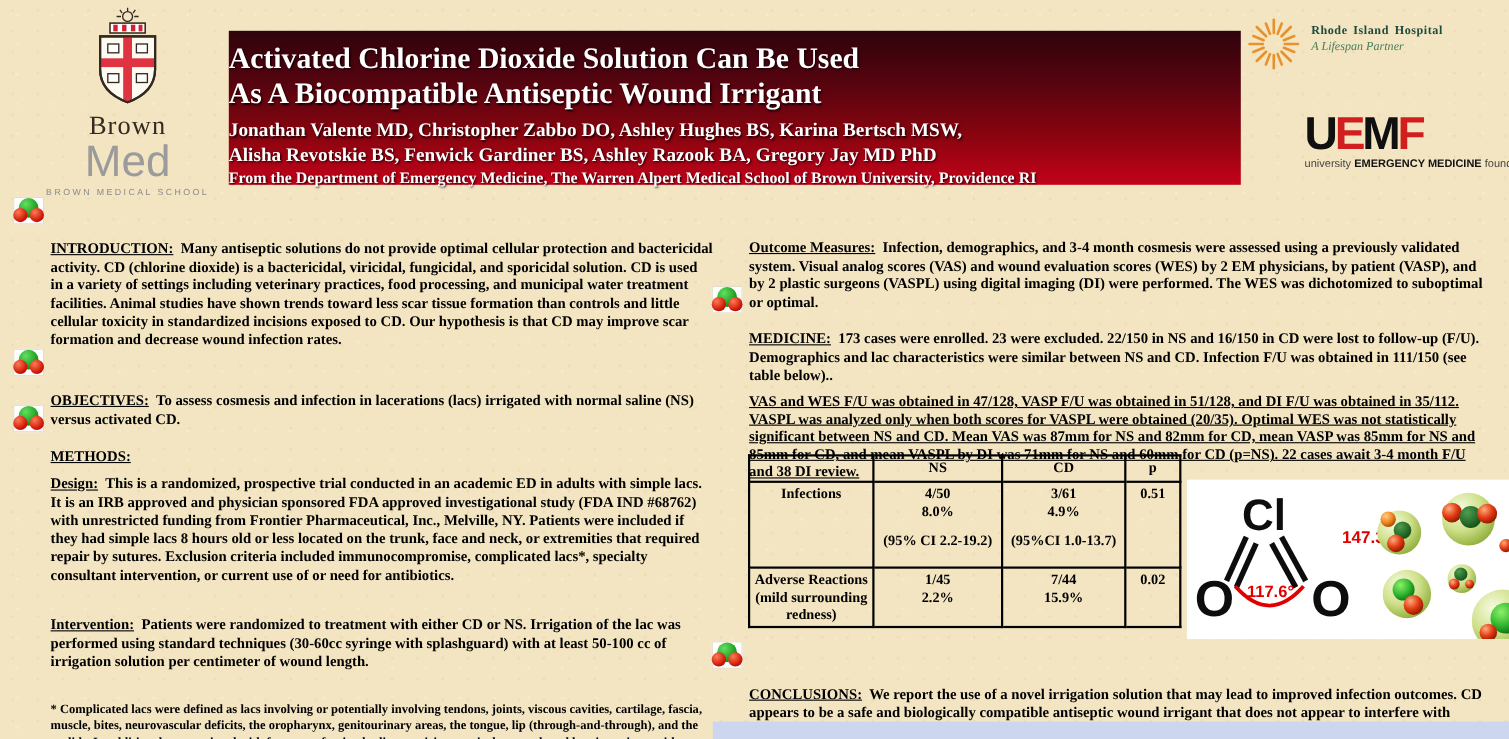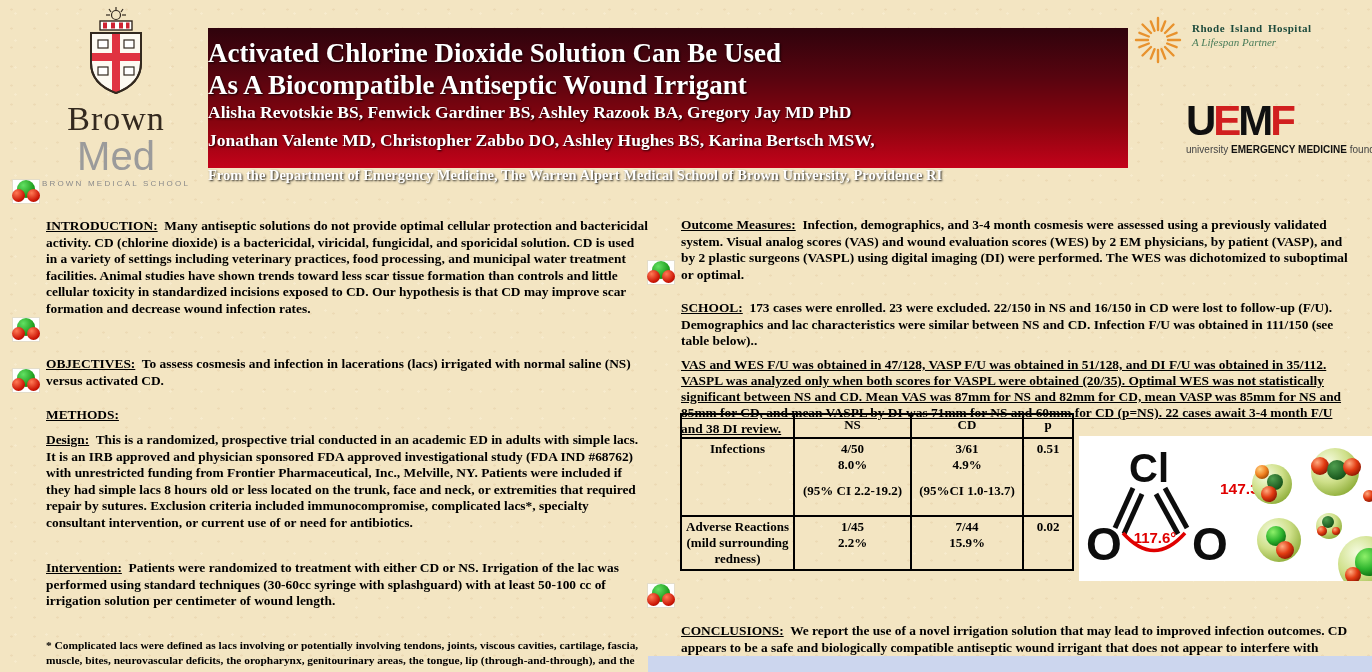--- a/index.html
+++ b/index.html
@@ -16,24 +16,24 @@
   
   .banner{
     position:absolute; left:208px; top:28px; width:920px; height:140px;
     background:linear-gradient(to bottom,#2f030c 0%,#57040f 35%,#8c040f 70%,#c4021a 100%);
     text-align:left; color:#fff; padding-top:10px; box-sizing:border-box;
     text-shadow:1px 1px 2px rgba(0,0,0,.85);
   }
   .banner .t1{font-size:27px; font-weight:bold; line-height:1.18;}
   .banner .au{font-size:17.5px; font-weight:bold; line-height:1.25;}
   .banner .au.first{margin-top:6px;}
-  .banner .af{font-size:14.5px; font-weight:bold; margin-top:16px;}
+  .banner .af{font-size:14.5px; font-weight:bold; margin-top:3px;}
   
   .brown{position:absolute; left:36px; top:6px; width:160px; text-align:center;}
-  .brown .bname{font-size:34px; color:#33291f; letter-spacing:1px; line-height:1; margin-top:2px;}
+  .brown .bname{font-size:24px; color:#33291f; letter-spacing:1px; line-height:1; margin-top:2px;}
   .brown .bmed{font-family:"Liberation Sans",sans-serif; font-size:40px; color:#9b9b9b; line-height:.9; margin-top:2px;}
   .brown .bschool{font-family:"Liberation Sans",sans-serif; font-size:8px; color:#8a8a8a; letter-spacing:2.2px; margin-top:5px;}
   
   .rih{position:absolute; left:1130px; top:12px; width:240px; display:flex; align-items:flex-start;}
   .rih .txt{margin-left:6px; margin-top:10px;}
   .rih .rname{font-size:11px; font-weight:bold; color:#1c4a3c; letter-spacing:.5px; word-spacing:2px;}
   .rih .rtag{font-size:11px; font-style:italic; color:#4a7d5a; margin-top:2px;}
   
   .uemf{position:absolute; left:1186px; top:100px; width:140px; text-align:left;}
   .uemf .letters{font-family:"Liberation Sans",sans-serif; font-size:42px; font-weight:800; letter-spacing:-3px; line-height:1;}
@@ -114,22 +114,22 @@
       </g>
     </svg>
     <div class="bname">Brown</div>
     <div class="bmed">Med</div>
     <div class="bschool">BROWN MEDICAL SCHOOL</div>
   </div>
 
   <div class="banner">
     <div class="t1">Activated Chlorine Dioxide Solution Can Be Used</div>
     <div class="t1">As A Biocompatible Antiseptic Wound Irrigant</div>
+    <div class="au first">Jonathan Valente MD, Christopher Zabbo DO, Ashley Hughes BS, Karina Bertsch MSW,</div>
     <div class="au">Alisha Revotskie BS, Fenwick Gardiner BS, Ashley Razook BA, Gregory Jay MD PhD</div>
-    <div class="au first">Jonathan Valente MD, Christopher Zabbo DO, Ashley Hughes BS, Karina Bertsch MSW,</div>
     <div class="af">From the Department of Emergency Medicine, The Warren Alpert Medical School of Brown University, Providence RI</div>
   </div>
 
   <div class="rih">
     <svg width="56" height="56" viewBox="0 0 56 56">
       <g stroke="#e8922d" stroke-width="2.4" stroke-linecap="round">
         <line x1="38" y1="28" x2="50" y2="28"></line>
           <line x1="37.2" y1="31.5" x2="46.6" y2="35.2"></line>
         <line x1="35" y1="35" x2="43.5" y2="43.5"></line>
           <line x1="31.5" y1="37.2" x2="35.2" y2="46.6"></line>
@@ -209,21 +209,21 @@
   </div>
 
   <div class="para p-foot">* Complicated lacs were defined as lacs involving or potentially involving tendons, joints, viscous cavities, cartilage, fascia, muscle, bites, neurovascular deficits, the oropharynx, genitourinary areas, the tongue, lip (through-and-through), and the eyelids.  In addition, lacs associated with fractures, foreign bodies requiring surgical removal, and lacs in patients with known keloids were also considered to be complicated.</div>
 
   <div class="para p-outcome">
     <span class="h">Outcome Measures:</span>&nbsp;
     <span>Infection, demographics, and 3-4 month cosmesis were assessed using a previously validated system.  Visual analog scores (VAS) and wound evaluation scores (WES) by 2 EM physicians, by patient (VASP), and by 2 plastic surgeons (VASPL) using digital imaging (DI) were performed.  The WES was dichotomized to suboptimal or optimal.</span>
   </div>
 
   <div class="para p-results1">
-    <span class="h">SCHOOL:</span>&nbsp;
+    <span class="h">MEDICINE:</span>&nbsp;
     <span>173 cases were enrolled. 23 were excluded.  22/150 in NS and 16/150 in CD were lost to follow-up (F/U).  Demographics and lac characteristics were similar between NS and CD. Infection F/U was obtained in 111/150 (see table below)..</span>
   </div>
 
   <div class="para p-results2">VAS and WES F/U was obtained in 47/128, VASP F/U was obtained in 51/128, and DI F/U was obtained in 35/112.  VASPL was analyzed only when both scores for VASPL were obtained (20/35).  Optimal WES was not statistically significant between NS and CD.  Mean VAS was 87mm for NS and 82mm for CD, mean VASP was 85mm for NS and 85mm for CD, and mean VASPL by DI was 71mm for NS and 60mm for CD (p=NS).  22 cases await 3-4 month F/U and 38 DI review.</div>
 
   <table class="rt">
     <colgroup>
         <col style="width:113px">
         <col style="width:117px">
         <col style="width:112px">

